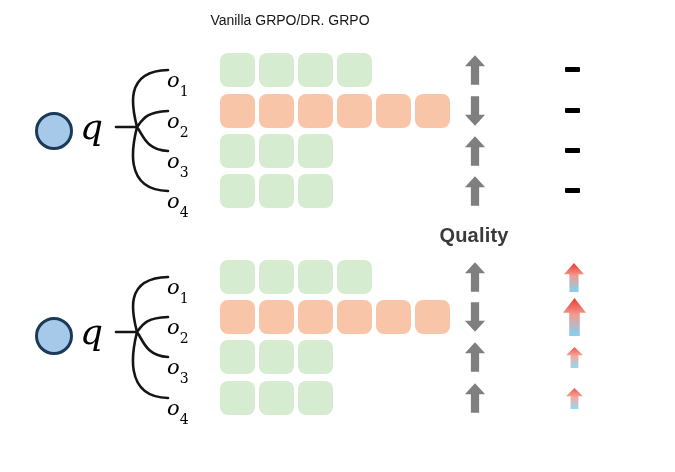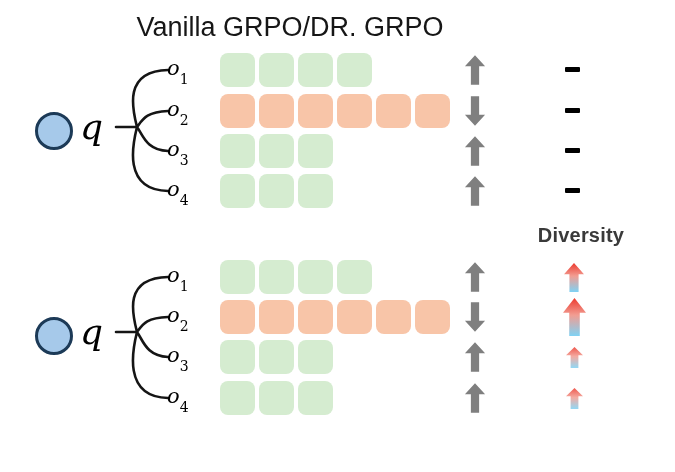--- a/index.html
+++ b/index.html
@@ -1,57 +1,57 @@
 <!DOCTYPE html>
 <html><head>
 <meta charset="utf-8">
 <style>
   html,body{margin:0;padding:0;background:#ffffff;}
   .canvas{
     position:relative;width:675px;height:472px;background:#ffffff;overflow:hidden;
     font-family:"Liberation Sans",sans-serif;
   }
   .title{
-    position:absolute;width:400px;text-align:center;font-size:27px;color:#161616;
+    position:absolute;width:400px;text-align:center;font-size:14px;color:#161616;
     font-family:"Liberation Sans",sans-serif;white-space:nowrap;
   }
   .col-header{
     position:absolute;text-align:center;font-size:20px;font-weight:bold;color:#3a3a3a;
     letter-spacing:0.2px;white-space:nowrap;
   }
   .query-circle{
     position:absolute;width:38px;height:38px;border-radius:50%;
     box-sizing:border-box;border:3px solid #1c3a57;
   }
   .query-label{
     position:absolute;font-family:"DejaVu Serif",serif;font-style:italic;
     font-size:36px;color:#000;line-height:1;
   }
   .olabel{
     position:absolute;font-family:"DejaVu Serif",serif;font-style:italic;
-    font-size:21px;color:#000;line-height:1;white-space:nowrap;
+    font-size:21px;color:#000;line-height:1;white-space:nowrap;margin-top:12px;
   }
   .olabel sub{font-size:14px;font-style:normal;line-height:0;position:relative;top:4px;left:0px;}
   .block{position:absolute;width:35px;height:34px;border-radius:8px;}
   .abs{position:absolute;}
   .minus{position:absolute;width:15px;height:5px;background:#000;border-radius:1px;}
   svg{display:block;}
   #brace-overlay{position:absolute;left:0;top:0;pointer-events:none;}
 </style>
 </head>
 <body>
 
 <div class="canvas">
   <svg id="brace-overlay" width="675" height="472">
       <path d="M116,127 L137,127 M137,127 C133,111 122,71 168,70 M137,127 C143,119 146,112 168,111 M137,127 C143,135 146,150 168,151 M137,127 C133,143 122,190 168,191 M116,332 L137,332 M137,332 C133,316 122,278 168,277 M137,332 C143,324 146,318 168,317 M137,332 C143,340 146,356 168,357 M137,332 C133,348 122,397 168,398 " fill="none" stroke="#151515" stroke-width="2.6" stroke-linecap="round"></path>
     </svg>
 
   <div class="title" style="left:90px;top:12px;">Vanilla GRPO/DR. GRPO</div>
 
-  <div class="col-header" style="left:528px;top:224px;width:106px;">Diversity</div>
+  <div class="col-header" style="left:428px;top:224px;width:92px;">Quality</div>
 
   <div id="dynamic-root">
       <div class="query-circle" style="left:35px;top:112px;background:#a6c9ea;border-color:#1c3a57;"></div>
       <span class="query-label" style="left:80px;top:109px;">q</span>
       <span class="olabel" style="left:167px;top:58px;"><i>o</i><sub>1</sub></span>
       <div class="block" style="left:220px;top:53px;background:#d5ecd0;"></div>
       <div class="block" style="left:259px;top:53px;background:#d5ecd0;"></div>
       <div class="block" style="left:298px;top:53px;background:#d5ecd0;"></div>
       <div class="block" style="left:337px;top:53px;background:#d5ecd0;"></div>
       <div class="abs" style="left:464px;top:55px;">

